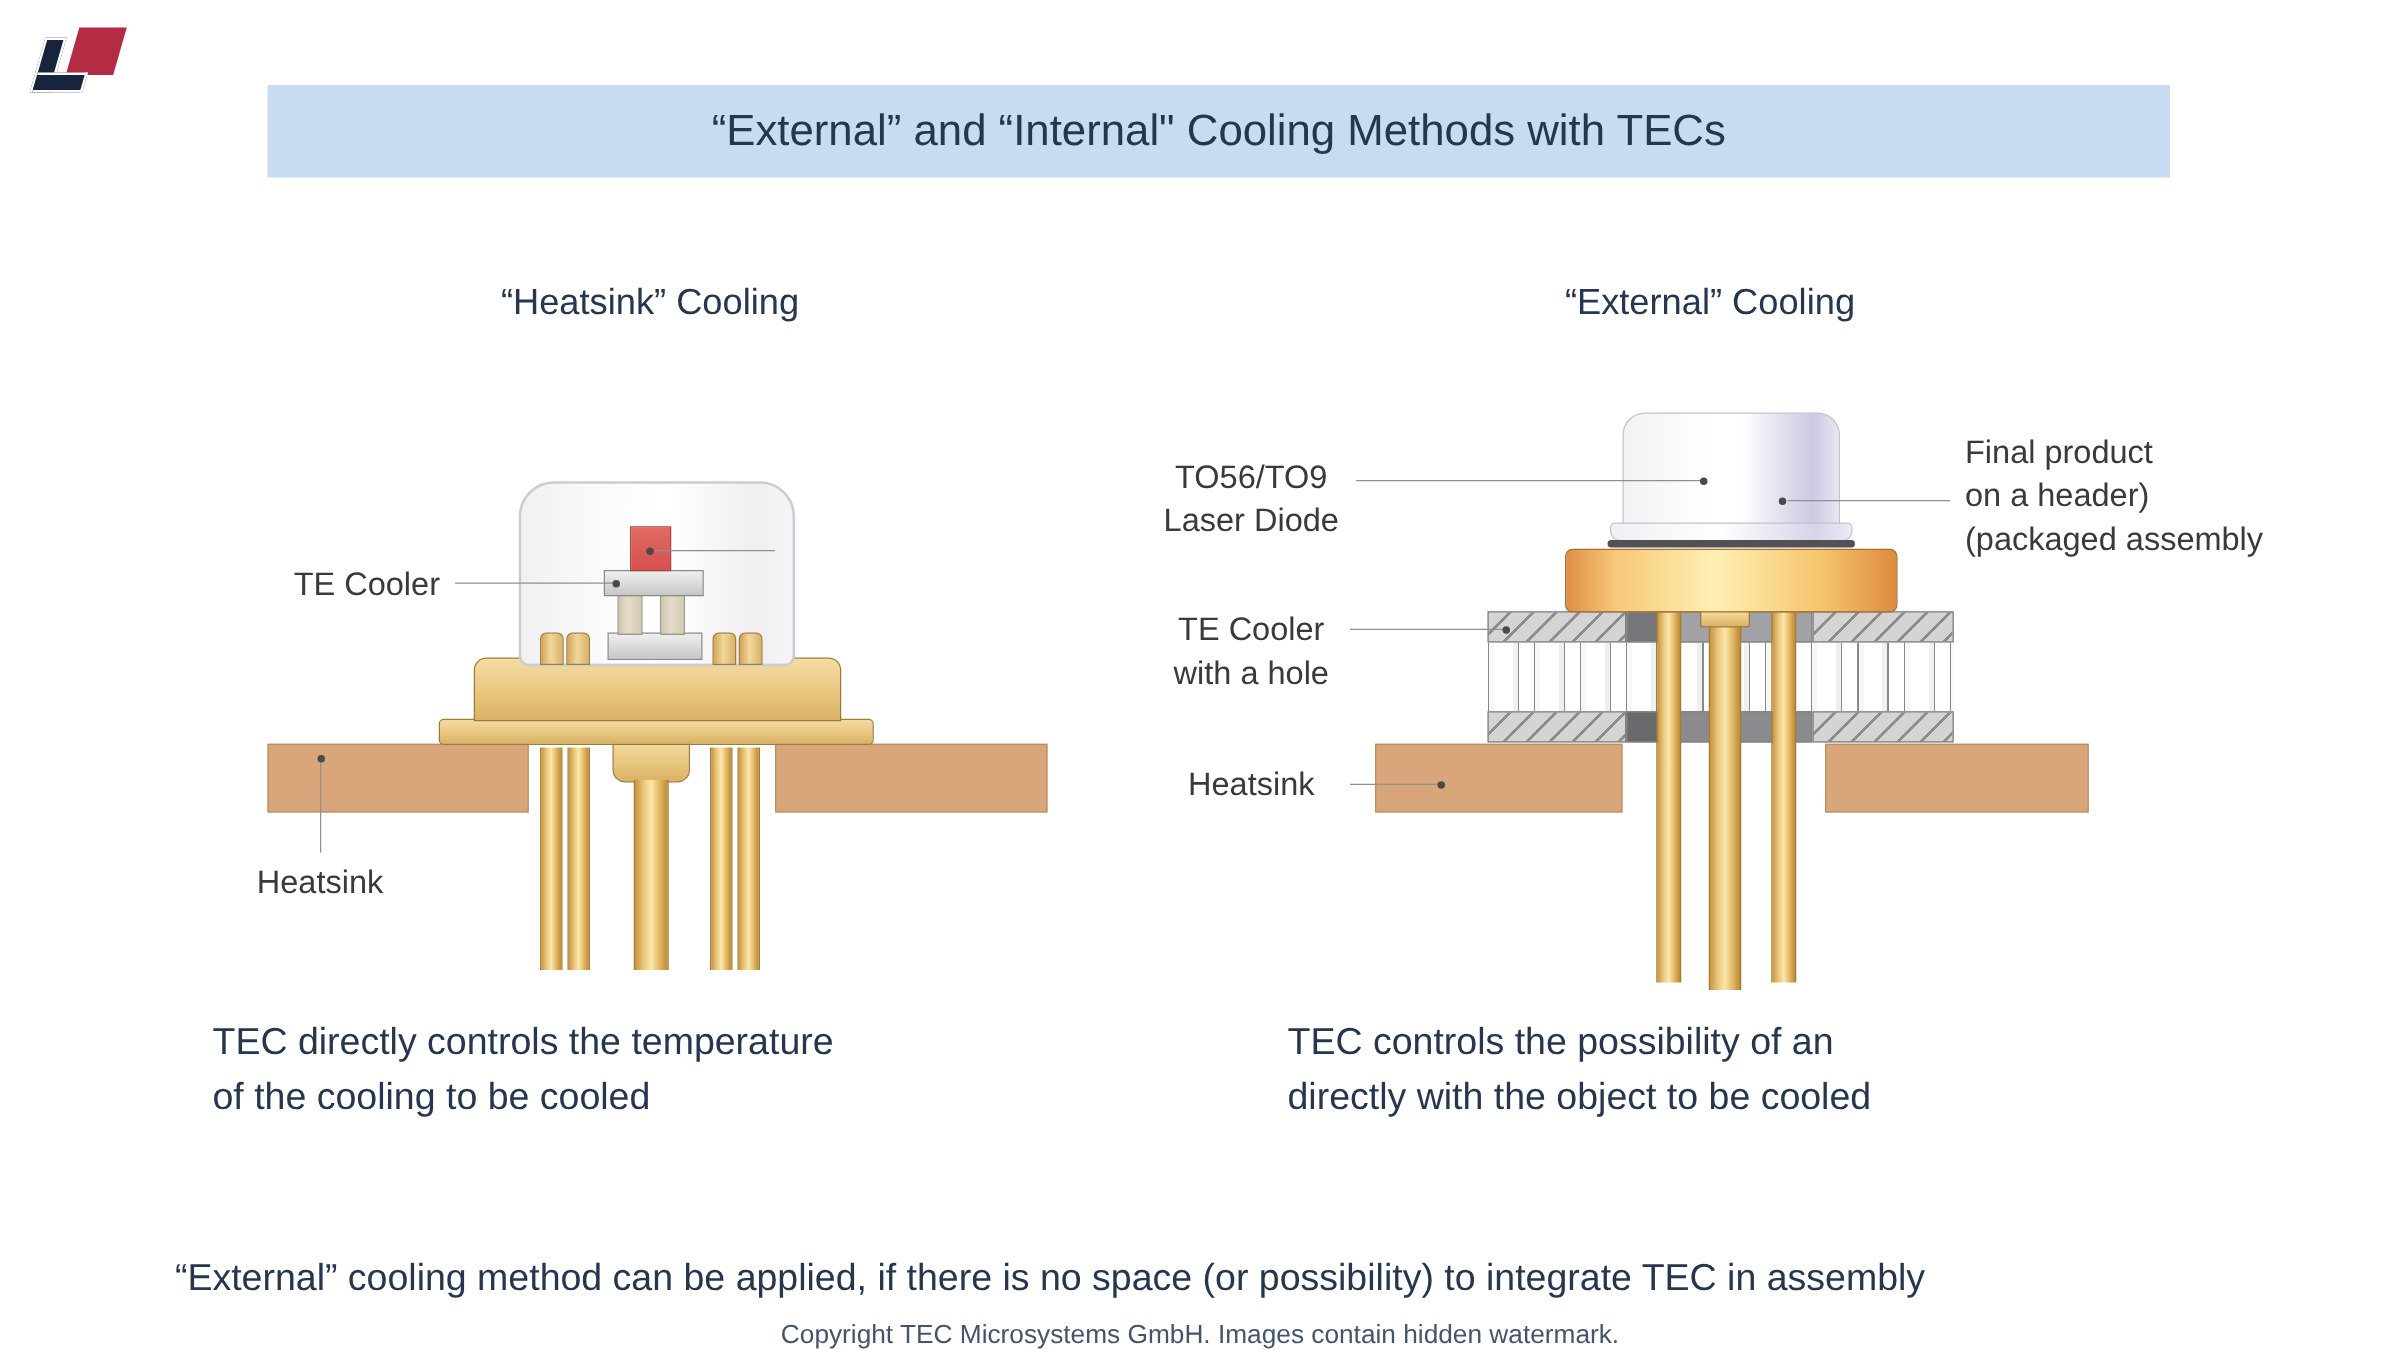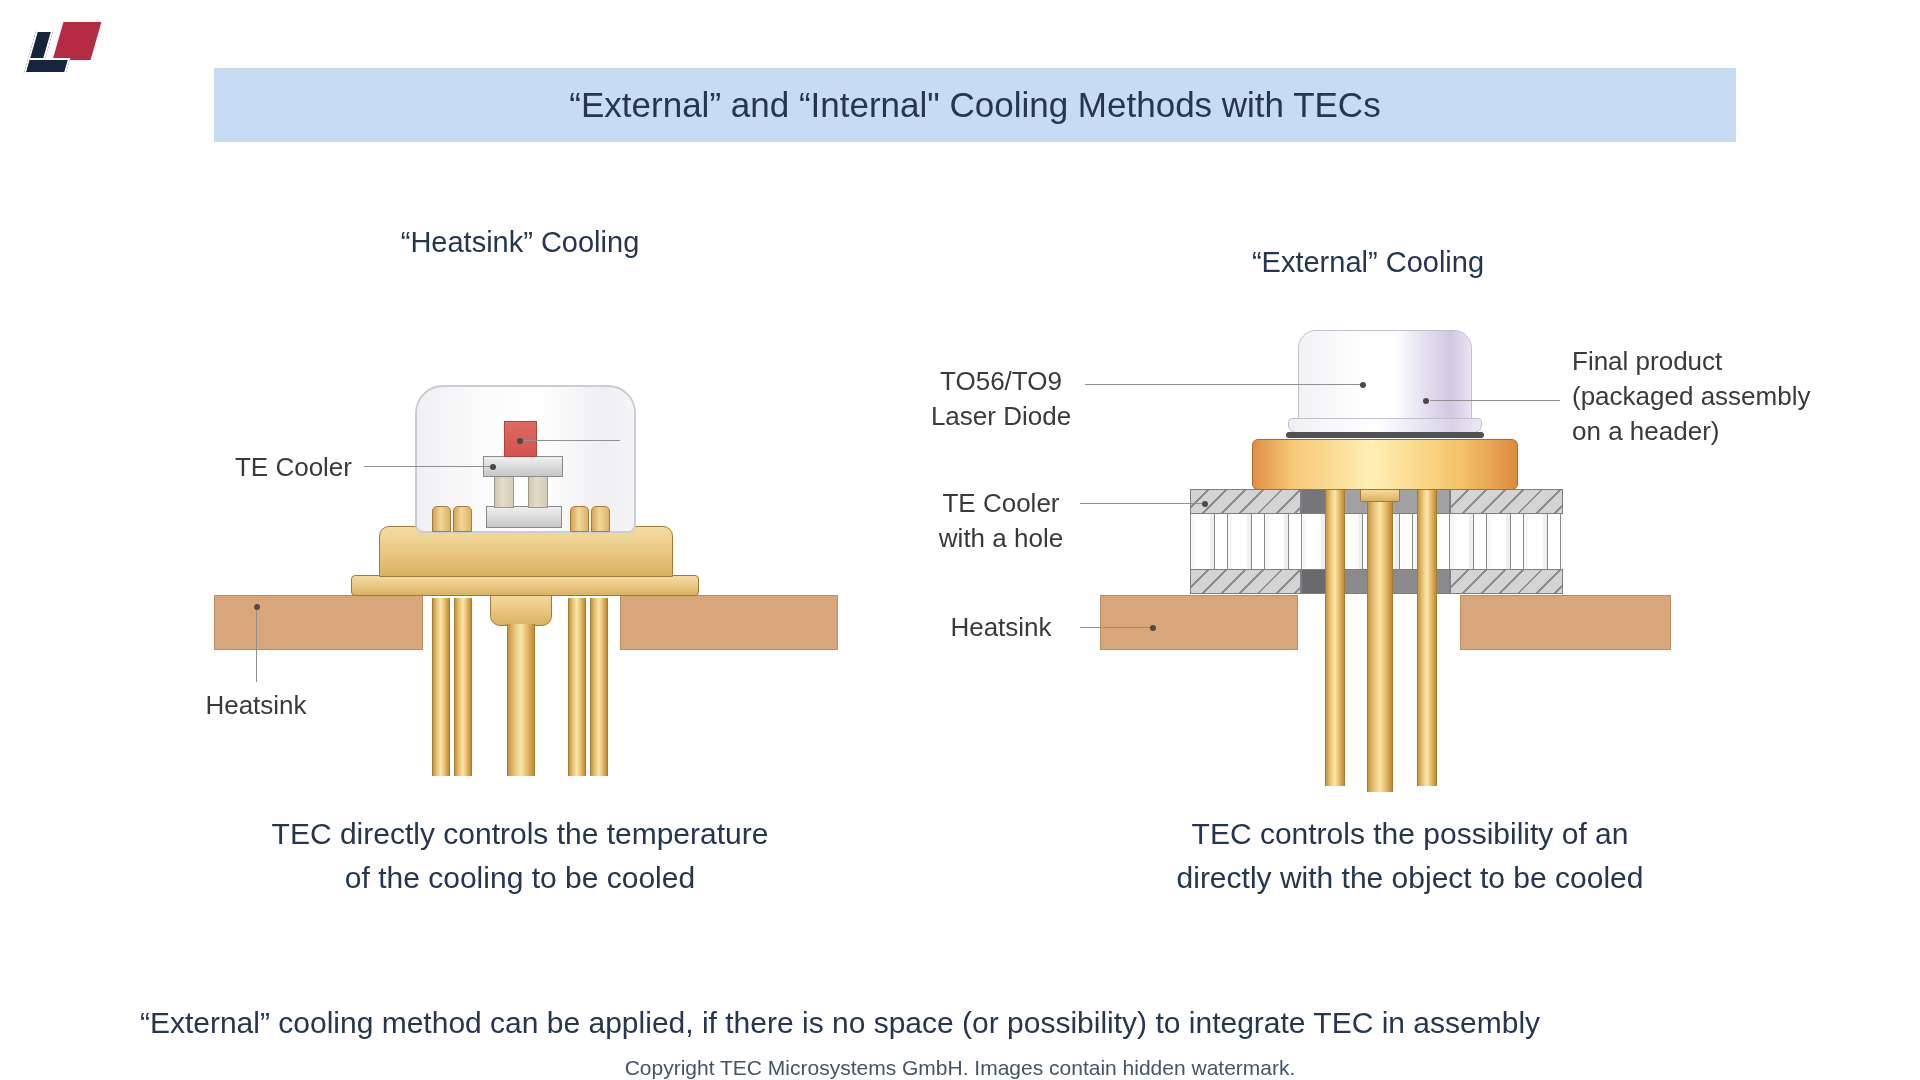--- a/index.html
+++ b/index.html
@@ -16,37 +16,37 @@
   .gold{background:linear-gradient(180deg,#F4DCA4 0%,#E9C67F 55%,#D8B264 100%);border:1px solid #9F7B39;}
   .pin{background:linear-gradient(90deg,#C79440 0%,#E8C478 25%,#FBE7AC 50%,#E3B963 75%,#BE8A38 100%);border-left:1px solid #A57E35;border-right:1px solid #A57E35;}
   .post{background:linear-gradient(90deg,#D3A458,#F2D79B 45%,#D9B266);border:1px solid #A57E35;border-radius:5px 5px 0 0;}
   .plate{background:linear-gradient(180deg,#EFEFEF,#C7C7C7);border:1px solid #8A8A8A;}
   .pillar{background:linear-gradient(90deg,#CFC6B0,#E4DCC8 40%,#D5CCB6);border:1px solid #9B978B;}
   .heatsink{background:#D9A67C;border:1px solid #B98F62;}
   .hatch{background-color:#D4D4D4;background-image:repeating-linear-gradient(135deg,rgba(255,255,255,0) 0 11px,#8D8D8D 11px 13px);border:1px solid #7E7E7E;}
   .darkmid{background:#A2A2A6;border:1px solid #7E7E7E;}
   .leader{background:#909090;}
   .dot{width:6px;height:6px;border-radius:50%;background:#4A4A4A;}
-  .capline{font-size:30px;line-height:44px;text-align:center;}
+  .capline{font-size:30px;line-height:44px;}
 </style>
 </head>
 <body>
 
 <div class="abs" style="left:24px;top:18px;width:90px;height:62px;">
   <div class="abs" style="left:34px;top:4px;width:38px;height:38px;background:#B52B43;transform:skewX(-16deg);"></div>
   <div class="abs" style="left:6px;top:12px;width:17px;height:44px;background:#16243D;transform:skewX(-16deg);border:2px solid #fff;"></div>
   <div class="abs" style="left:4px;top:40px;width:40px;height:16px;background:#16243D;transform:skewX(-16deg);border:2px solid #fff;border-left:none;"></div>
 </div>
 
 <div class="abs navy" style="left:214px;top:68px;width:1522px;height:74px;background:#C7DBF3;display:flex;align-items:center;justify-content:center;">
   <span style="font-size:35px;">“External” and “Internal" Cooling Methods with TECs</span>
 </div>
 
 <div class="abs navy" style="left:170px;top:226px;width:700px;text-align:center;font-size:29px;">“Heatsink” Cooling</div>
-<div class="abs navy" style="left:1018px;top:226px;width:700px;text-align:center;font-size:29px;margin-top:20px;">“External” Cooling</div>
+<div class="abs navy" style="left:1018px;top:226px;width:700px;text-align:center;font-size:29px;">“External” Cooling</div>
 
 <div class="abs" style="left:170px;top:300px;width:700px;height:520px;">
 
   <div class="abs heatsink" style="left:44px;top:295px;width:209px;height:55px;"></div>
   <div class="abs heatsink" style="left:450px;top:295px;width:218px;height:55px;"></div>
 
   <div class="abs pin" style="left:262px;top:298px;width:18px;height:178px;"></div>
   <div class="abs pin" style="left:284px;top:298px;width:18px;height:178px;"></div>
   <div class="abs pin" style="left:398px;top:298px;width:18px;height:178px;"></div>
   <div class="abs pin" style="left:420px;top:298px;width:18px;height:178px;"></div>
@@ -116,22 +116,22 @@
 
   <div class="abs lbl" style="left:0px;top:64px;width:142px;text-align:center;">
     <div>TO56/TO9</div>
     <div>Laser Diode</div>
   </div>
   <div class="abs leader" style="left:155px;top:84px;width:277px;height:1px;"></div>
   <div class="abs dot" style="left:430px;top:82px;"></div>
 
   <div class="abs lbl" style="left:642px;top:44px;width:280px;text-align:left;">
     <div>Final product</div>
+    <div>on a header)</div>
     <div>(packaged assembly</div>
-    <div>on a header)</div>
   </div>
   <div class="abs leader" style="left:500px;top:100px;width:130px;height:1px;"></div>
   <div class="abs dot" style="left:493px;top:98px;"></div>
 
   <div class="abs lbl" style="left:0px;top:186px;width:142px;text-align:center;">
     <div>TE Cooler</div>
     <div>with a hole</div>
   </div>
   <div class="abs leader" style="left:150px;top:203px;width:124px;height:1px;"></div>
   <div class="abs dot" style="left:272px;top:201px;"></div>

